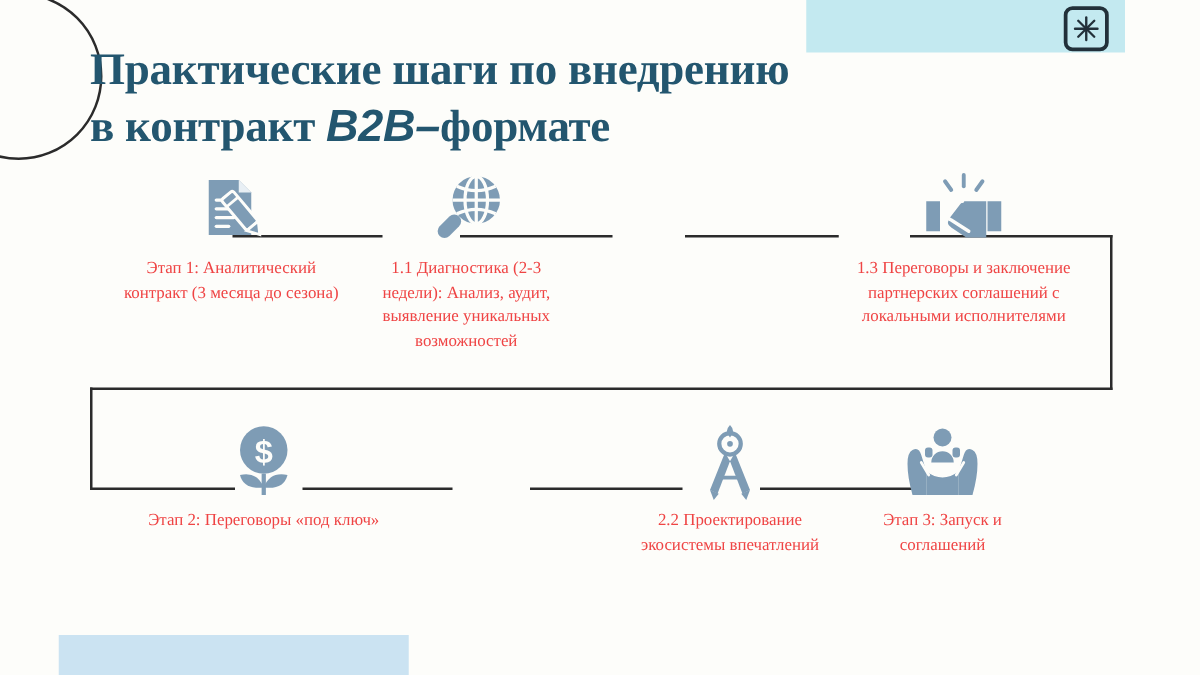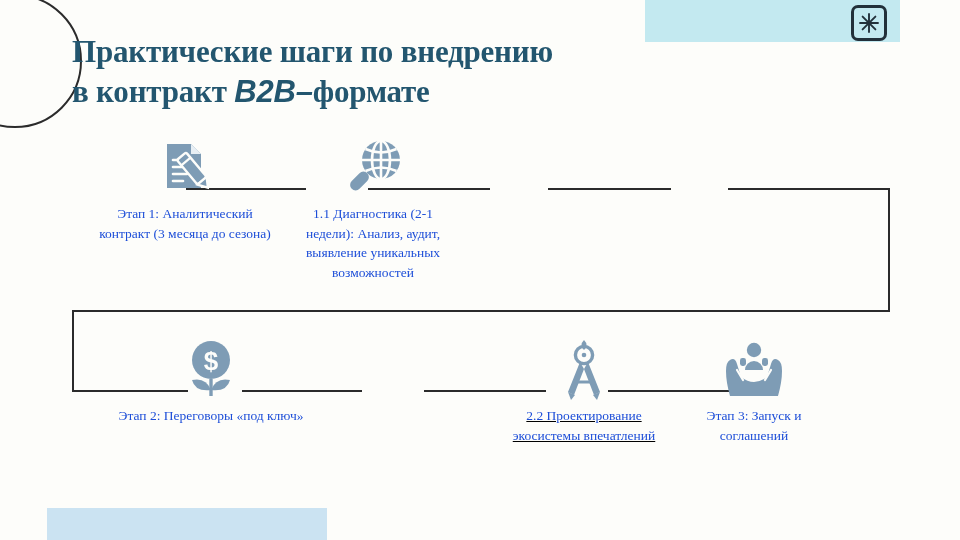--- a/index.html
+++ b/index.html
@@ -70,21 +70,21 @@
   .logo-mark svg { display: block; }
 
   
   .title {
     position: absolute;
     left: 72px;
     top: 32px;
     width: 700px;
     font-family: "Liberation Serif", "DejaVu Serif", serif;
     font-weight: bold;
-    font-size: 31px;
+    font-size: 36px;
     line-height: 1.28;
     color: #23566f;
     letter-spacing: -0.2px;
   }
   .title .b2b {
     font-family: "Liberation Sans", "DejaVu Sans", sans-serif;
     font-weight: bold;
     font-style: italic;
   }
 
@@ -108,21 +108,21 @@
     align-items: flex-end;
     justify-content: center;
     margin-bottom: 6px;
   }
   .step .icon-wrap svg { display: block; }
 
   .step .label {
     font-family: "Liberation Serif", "DejaVu Serif", serif;
     font-size: 13.5px;
     line-height: 1.45;
-    color: #1d4ed8;
+    color: #ef4444;
     text-align: center;
   }
 
   
   .row1 .icon-wrap { height: 74px; }
 
   
   .row2 .label { font-size: 13.5px; }
 </style>
 </head>
@@ -197,40 +197,56 @@
             <line x1="15" y1="26" x2="53" y2="26"></line>
             <line x1="34" y1="7" x2="34" y2="45"></line>
             <ellipse cx="34" cy="26" rx="9" ry="19"></ellipse>
             <path d="M18.5 15 q15.5 7 31 0"></path>
             <path d="M18.5 37 q15.5 -7 31 0"></path>
           </g>
           <rect x="7" y="36" width="11" height="22" rx="5.5" transform="rotate(45 12.5 47)" fill="#7e9cb5"></rect>
         </g>
       </svg>
     </div>
-    <div class="label">1.1 Диагностика (2-1 недели): Анализ, аудит, выявление уникальных возможностей</div>
-  </div>
-
-
+    <div class="label">1.1 Диагностика (2-3 недели): Анализ, аудит, выявление уникальных возможностей</div>
+  </div>
+
+
+  <div class="step row1" style="left:664px; top:124px; width:214px;">
+    <div class="icon-wrap">
+      <svg width="72" height="64" viewBox="0 0 72 64">
+        <g stroke="#7e9cb5" stroke-width="3.1" stroke-linecap="round">
+          <line x1="36" y1="6" x2="36" y2="15"></line>
+          <line x1="21" y1="11" x2="26" y2="18"></line>
+          <line x1="51" y1="11" x2="46" y2="18"></line>
+        </g>
+        <rect x="6" y="27" width="11" height="24" fill="#7e9cb5"></rect>
+        <rect x="55" y="27" width="11" height="24" fill="#7e9cb5"></rect>
+        <path d="M17 27 h18 l-10 13 q-4 5 1 8 l12 8 h16 V27 Z" fill="#7e9cb5"></path>
+        <path d="M35 27 q-10 0 -13 6 q-3 6 4 9 l14 9" fill="none" stroke="#fdfdfa" stroke-width="2.8" stroke-linecap="round"></path>
+      </svg>
+    </div>
+    <div class="label">1.3 Переговоры и заключение партнерских соглашений с локальными исполнителями</div>
+  </div>
 
   <div class="step row2" style="left:118px; top:328px; width:186px;">
     <div class="icon-wrap">
       <svg width="62" height="62" viewBox="0 0 62 62">
         <circle cx="31" cy="22" r="19" fill="#7e9cb5"></circle>
         <text x="31" y="32" font-family="Liberation Sans, sans-serif" font-size="26" font-weight="bold" fill="#fdfdfa" text-anchor="middle">$</text>
         <path d="M31 41 v17" stroke="#7e9cb5" stroke-width="3.4"></path>
         <path d="M31 52 q-16 2 -19 -10 q14 -3 19 10 Z" fill="#7e9cb5"></path>
         <path d="M31 52 q16 2 19 -10 q-14 -3 -19 10 Z" fill="#7e9cb5"></path>
       </svg>
     </div>
     <div class="label">Этап 2: Переговоры «под ключ»</div>
   </div>
 
 
-  <div class="step row2" style="left:494px; top:328px; width:180px;text-decoration:underline;">
+  <div class="step row2" style="left:494px; top:328px; width:180px;">
     <div class="icon-wrap">
       <svg width="62" height="62" viewBox="0 0 62 62">
         <path d="M31 2 q5 5 0 10 q-5 -5 0 -10 Z" fill="#7e9cb5"></path>
         <circle cx="31" cy="17" r="8.6" fill="none" stroke="#7e9cb5" stroke-width="3.4"></circle>
         <circle cx="31" cy="17" r="2.3" fill="#7e9cb5"></circle>
         <path d="M27 24 L15 54 l6 3 L31 31 Z" fill="#7e9cb5"></path>
         <path d="M35 24 L47 54 l-6 3 L31 31 Z" fill="#7e9cb5"></path>
         <path d="M15 54 l3 8 l4 -5 Z" fill="#7e9cb5"></path>
         <path d="M47 54 l-3 8 l-4 -5 Z" fill="#7e9cb5"></path>
         <line x1="21" y1="44" x2="41" y2="44" stroke="#7e9cb5" stroke-width="3"></line>

